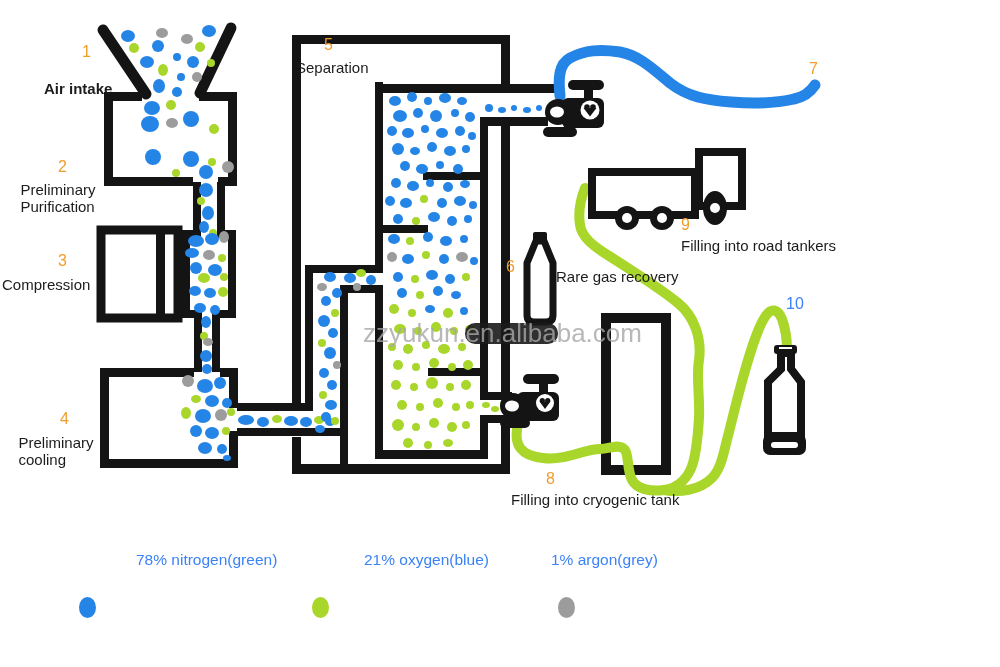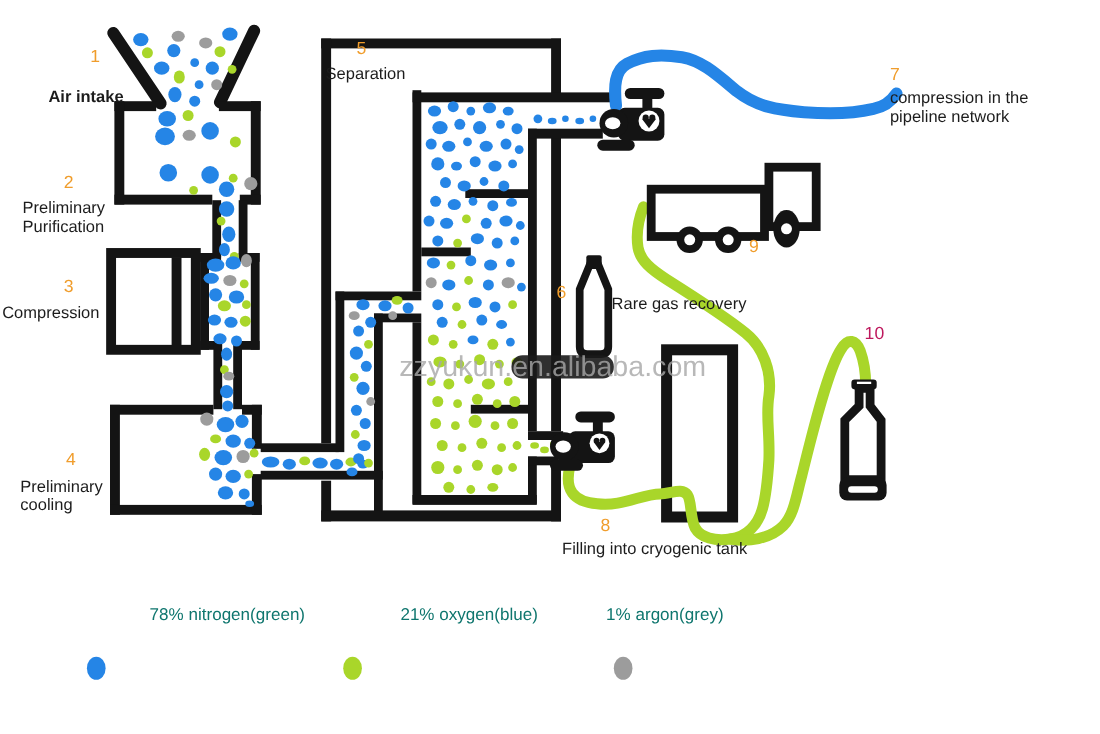--- a/index.html
+++ b/index.html
@@ -4,21 +4,21 @@
 <style>
   html,body{margin:0;padding:0;background:#ffffff;}
   .stage{position:relative;width:1000px;height:667px;background:#ffffff;overflow:hidden;
          font-family:"Liberation Sans",sans-serif;}
   .stage svg{position:absolute;left:0;top:0;}
   .wall{fill:#141414;}
   .wallstroke{fill:none;stroke:#141414;}
   .num{position:absolute;font-size:16px;line-height:1;color:#f09d2c;}
   .lbl{position:absolute;font-size:15px;line-height:1.15;color:#1c1c1c;white-space:pre-line;}
   .ctr{transform:translateX(-50%);}
-  .legend-label{position:absolute;font-size:15.5px;color:#0f766e;}
+  .legend-label{position:absolute;font-size:15.5px;color:#3b82f6;}
   .legend-dot{position:absolute;width:17px;height:21px;border-radius:50%;}
 </style>
 </head>
 <body>
 
 <div class="stage">
 <svg viewBox="0 0 1000 667" width="1000" height="667">
 
   <g class="wall">
 
@@ -373,29 +373,28 @@
 <div class="lbl ctr" style="left:56px;top:434px;">Preliminary
 cooling</div>
 
 <span class="num" style="left: 324px; top: 37px; color: rgb(240, 157, 44);">5</span>
 <div class="lbl" style="left:296px;top:59px;">Separation</div>
 
 <span class="num" style="left: 506px; top: 259px; color: rgb(240, 157, 44);">6</span>
 <div class="lbl" style="left:556px;top:268px;">Rare gas recovery</div>
 
 <span class="num" style="left: 809px; top: 61px; color: rgb(240, 157, 44);">7</span>
-<div class="lbl" style="left:809px;top:81px;">compression in the
-pipeline network</div>
 
 <span class="num" style="left: 546px; top: 471px; color: rgb(240, 157, 44);">8</span>
 <div class="lbl" style="left:511px;top:491px;text-align:right;">Filling into cryogenic tank</div>
 
 <span class="num" style="left: 681px; top: 217px; color: rgb(240, 157, 44);">9</span>
-
-<span class="num" style="left: 786px; top: 296px; color: #be185d;">10</span>
+<div class="lbl" style="left:681px;top:237px;">Filling into road tankers</div>
+
+<span class="num" style="left: 786px; top: 296px; color: #3b82f6;">10</span>
 
 <div class="legend-label" style="left:136px;top:551px;">78% nitrogen(green)</div>
 <div class="legend-label" style="left:364px;top:551px;">21% oxygen(blue)</div>
 <div class="legend-label" style="left:551px;top:551px;text-align:right;">1% argon(grey)</div>
 <div class="legend-dot" style="left: 79px; top: 597px; background: rgb(37, 133, 230);"></div>
 <div class="legend-dot" style="left: 312px; top: 597px; background: rgb(169, 214, 42);"></div>
 <div class="legend-dot" style="left: 558px; top: 597px; background: rgb(156, 156, 156);"></div>
 </div>
 
 </body></html>

